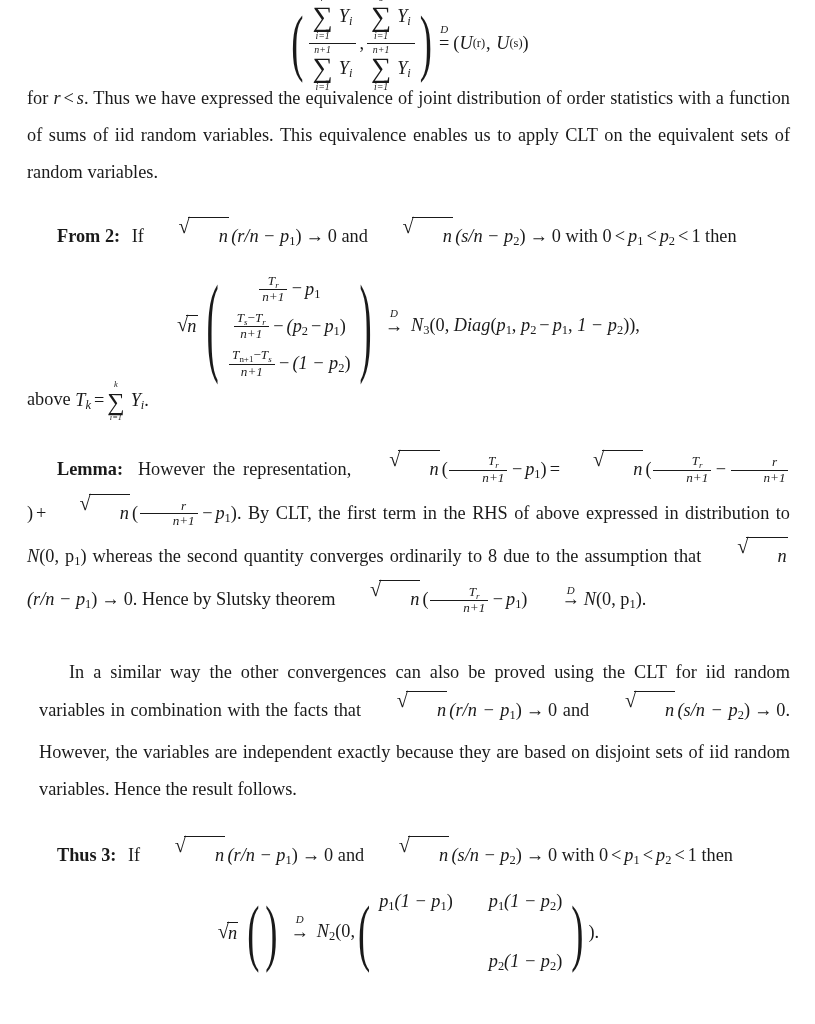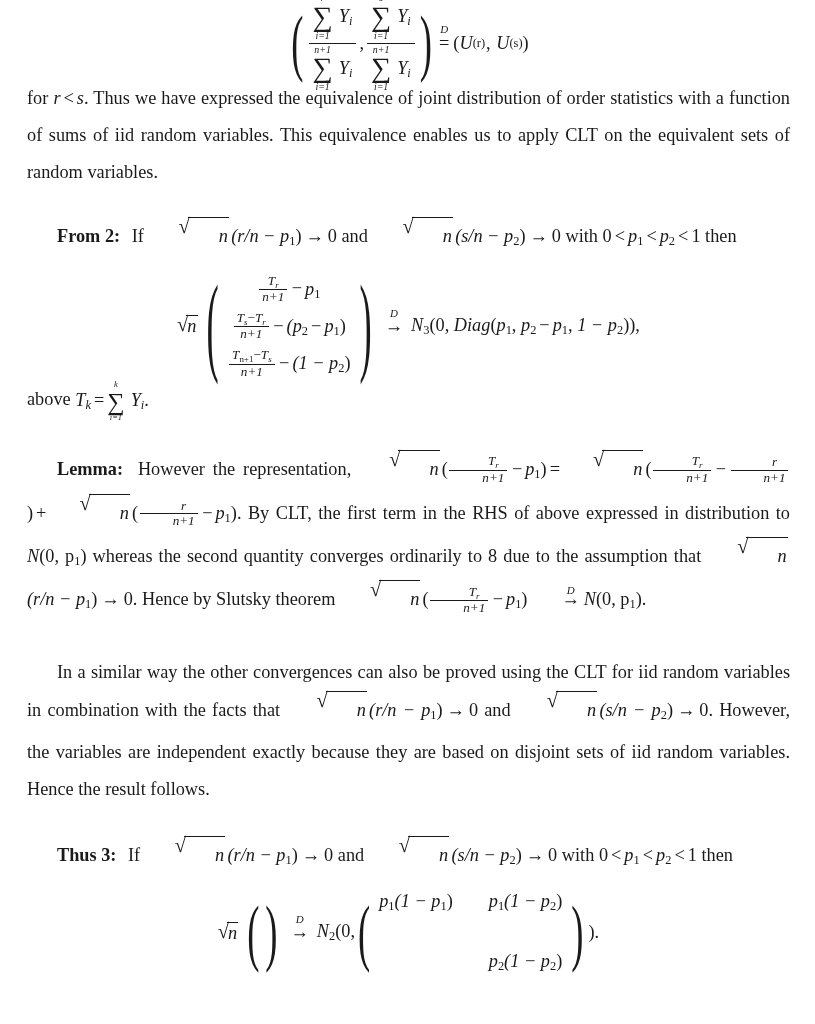--- a/index.html
+++ b/index.html
@@ -322,21 +322,21 @@
     <span>However the representation,</span>
     <span class="m"><span class="sqrt"><span class="rad">√</span><span class="rand">n</span></span><span class="paren">(</span><span class="frac"><span class="num"><span class="it">T</span><span class="sub">r</span></span><span class="den it">n+1</span></span><span class="op">−</span><span class="it">p</span><span class="sub upr">1</span><span class="paren">)</span><span class="op">=</span><span class="sqrt"><span class="rad">√</span><span class="rand">n</span></span><span class="paren">(</span><span class="frac"><span class="num"><span class="it">T</span><span class="sub">r</span></span><span class="den it">n+1</span></span><span class="op">−</span><span class="frac"><span class="num it">r</span><span class="den it">n+1</span></span><span class="paren">)</span><span class="op">+</span><span class="sqrt"><span class="rad">√</span><span class="rand">n</span></span><span class="paren">(</span><span class="frac"><span class="num it">r</span><span class="den it">n+1</span></span><span class="op">−</span><span class="it">p</span><span class="sub upr">1</span><span class="paren">)</span><span class="up">.</span></span>
     <span>By CLT, the first term in the RHS of above expressed in distribution to</span>
     <span class="m"><span class="it">N</span><span class="up">(0, p</span><span class="sub upr">1</span><span class="up">)</span></span>
     <span>whereas the second quantity converges ordinarily to 8 due to the assumption that</span>
     <span class="m"><span class="sqrt"><span class="rad">√</span><span class="rand">n</span></span><span class="it">(r/n − p</span><span class="sub upr">1</span><span class="paren">)</span><span class="arrow">→</span><span class="up">0.</span></span>
     <span>Hence by Slutsky theorem</span>
     <span class="m"><span class="sqrt"><span class="rad">√</span><span class="rand">n</span></span><span class="paren">(</span><span class="frac"><span class="num"><span class="it">T</span><span class="sub">r</span></span><span class="den it">n+1</span></span><span class="op">−</span><span class="it">p</span><span class="sub upr">1</span><span class="paren">)</span><span class="darrow"><span class="lab">D</span><span>→</span></span><span class="it">N</span><span class="up">(0, p</span><span class="sub upr">1</span><span class="up">).</span></span>
   </p>
 
-  <p class="para indent" style="margin-top:30px;">
+  <p class="para indent" style="margin-top:30px;margin-left:12px;">
     <span>In a similar way the other convergences can also be proved using the CLT for iid random variables in combination with the facts that</span>
     <span class="m"><span class="sqrt"><span class="rad">√</span><span class="rand">n</span></span><span class="it">(r/n − p</span><span class="sub upr">1</span><span class="paren">)</span><span class="arrow">→</span><span class="up">0</span></span>
     <span>and</span>
     <span class="m"><span class="sqrt"><span class="rad">√</span><span class="rand">n</span></span><span class="it">(s/n − p</span><span class="sub upr">2</span><span class="paren">)</span><span class="arrow">→</span><span class="up">0.</span></span>
     <span>However, the variables are independent exactly because they are based on disjoint sets of iid random variables. Hence the result follows.</span>
   </p>
 
   <p class="para indent" style="margin-top:28px;">
     <span class="lead">Thus 3:</span><span class="lead-gap"></span>
     <span>If</span>

